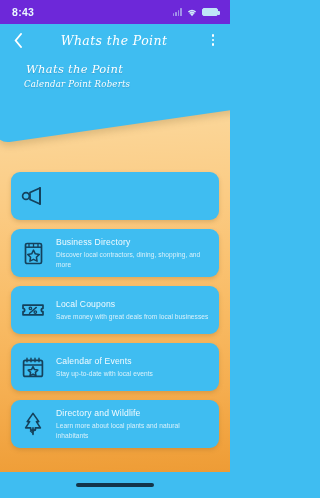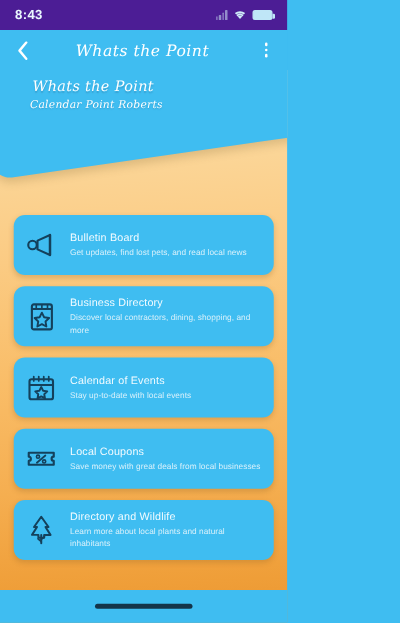--- a/index.html
+++ b/index.html
@@ -14,21 +14,21 @@
   #phone {
     position:absolute; inset:0;
     width:230px; height:498px;
     overflow:hidden;
     background:#3fbdf1;
   }
 
   
   #status-bar {
     position:absolute; top:0; left:0; right:0; height:24px;
-    background:#4c1d95;
+    background:#6d28d9;
     display:flex; align-items:center;
     justify-content:space-between;
     padding:0 12px;
     z-index:40;
   }
   #status-time {
     color:#eaf8ff; font-size:10.5px; font-weight:bold;
     letter-spacing:.3px;
   }
   #status-icons { display:flex; align-items:center; gap:4px; }
@@ -203,73 +203,69 @@
   <div id="card-list">
 
     <div class="card">
       <div class="card-icon">
         <svg width="24" height="20" viewBox="0 0 24 20">
           <path d="M9 6.5 19 2v16L9 13.5z" fill="none" stroke="#14415c" stroke-width="1.7" stroke-linejoin="round"></path>
           <circle cx="5" cy="10" r="3.4" fill="none" stroke="#14415c" stroke-width="1.7"></circle>
           <path d="M19 2v16" stroke="#14415c" stroke-width="1.9" stroke-linecap="round"></path>
         </svg>
       </div>
-      <div class="card-text">
-        <div class="card-title">Bulletin Board</div>
-        <div class="card-desc">Get updates, find lost pets, and read local news</div>
-      </div>
     </div>
 
     <div class="card">
       <div class="card-icon">
         <svg width="19" height="23" viewBox="0 0 19 23">
           <rect x="1.5" y="1.5" width="16" height="20" rx="1.6" fill="none" stroke="#14415c" stroke-width="1.7"></rect>
           <path d="M1.5 5.2h16" stroke="#14415c" stroke-width="1.5"></path>
           <path d="M5 1.5v3.7M9.5 1.5v3.7M14 1.5v3.7" stroke="#14415c" stroke-width="1.3"></path>
           <path d="M9.5 8.1l1.8 3.7 4 .6-2.9 2.8.7 4-3.6-1.9-3.6 1.9.7-4L3.7 12.4l4-.6z" fill="none" stroke="#14415c" stroke-width="1.5" stroke-linejoin="round"></path>
         </svg>
       </div>
       <div class="card-text">
         <div class="card-title">Business Directory</div>
         <div class="card-desc">Discover local contractors, dining, shopping, and more</div>
       </div>
     </div>
 
     <div class="card">
       <div class="card-icon">
+        <svg width="24" height="18" viewBox="0 0 24 18">
+          <path d="M2 4.2h20v3.1a1.7 1.7 0 0 0 0 3.4v3.1H2v-3.1a1.7 1.7 0 0 0 0-3.4z" fill="none" stroke="#14415c" stroke-width="1.7" stroke-linejoin="round"></path>
+          <circle cx="9.4" cy="7.3" r="1.25" fill="none" stroke="#14415c" stroke-width="1.3"></circle>
+          <circle cx="14.3" cy="11.1" r="1.25" fill="none" stroke="#14415c" stroke-width="1.3"></circle>
+          <path d="M15.3 6.4 8.5 12.2" stroke="#14415c" stroke-width="1.4" stroke-linecap="round"></path>
+        </svg>
+      </div>
+      <div class="card-text">
+        <div class="card-title">Local Coupons</div>
+        <div class="card-desc">Save money with great deals from local businesses</div>
+      </div>
+    </div>
+
+    <div class="card">
+      <div class="card-icon">
         <svg width="22" height="21" viewBox="0 0 22 21">
           <rect x="1.6" y="3.4" width="18.8" height="16" rx="1.7" fill="none" stroke="#14415c" stroke-width="1.7"></rect>
           <path d="M1.6 8h18.8" stroke="#14415c" stroke-width="1.5"></path>
           <path d="M5 1.2v3.5M9 1.2v3.5M13 1.2v3.5M17 1.2v3.5" stroke="#14415c" stroke-width="1.4" stroke-linecap="round"></path>
           <path d="M11 9.6l1.5 3 3.3.5-2.4 2.3.6 3.3L11 17.1 8 18.7l.6-3.3-2.4-2.3 3.3-.5z" fill="none" stroke="#14415c" stroke-width="1.5" stroke-linejoin="round"></path>
         </svg>
       </div>
       <div class="card-text">
         <div class="card-title">Calendar of Events</div>
         <div class="card-desc">Stay up-to-date with local events</div>
       </div>
     </div>
 
     <div class="card">
       <div class="card-icon">
-        <svg width="24" height="18" viewBox="0 0 24 18">
-          <path d="M2 4.2h20v3.1a1.7 1.7 0 0 0 0 3.4v3.1H2v-3.1a1.7 1.7 0 0 0 0-3.4z" fill="none" stroke="#14415c" stroke-width="1.7" stroke-linejoin="round"></path>
-          <circle cx="9.4" cy="7.3" r="1.25" fill="none" stroke="#14415c" stroke-width="1.3"></circle>
-          <circle cx="14.3" cy="11.1" r="1.25" fill="none" stroke="#14415c" stroke-width="1.3"></circle>
-          <path d="M15.3 6.4 8.5 12.2" stroke="#14415c" stroke-width="1.4" stroke-linecap="round"></path>
-        </svg>
-      </div>
-      <div class="card-text">
-        <div class="card-title">Local Coupons</div>
-        <div class="card-desc">Save money with great deals from local businesses</div>
-      </div>
-    </div>
-
-    <div class="card">
-      <div class="card-icon">
         <svg width="20" height="24" viewBox="0 0 20 24">
           <path d="M10 1.4 4.2 9.6h2.4L2.6 15.9h5.1v2.2h4.6v-2.2h5.1L13.4 9.6h2.4z" fill="none" stroke="#14415c" stroke-width="1.6" stroke-linejoin="round"></path>
           <path d="M10 15.9v6.6" stroke="#14415c" stroke-width="1.6" stroke-linecap="round"></path>
           <path d="M10 19.5l2.6-2.1M10 21.2l-2.6-2.1" stroke="#14415c" stroke-width="1.3" stroke-linecap="round"></path>
         </svg>
       </div>
       <div class="card-text">
         <div class="card-title">Directory and Wildlife</div>
         <div class="card-desc">Learn more about local plants and natural inhabitants</div>
       </div>

